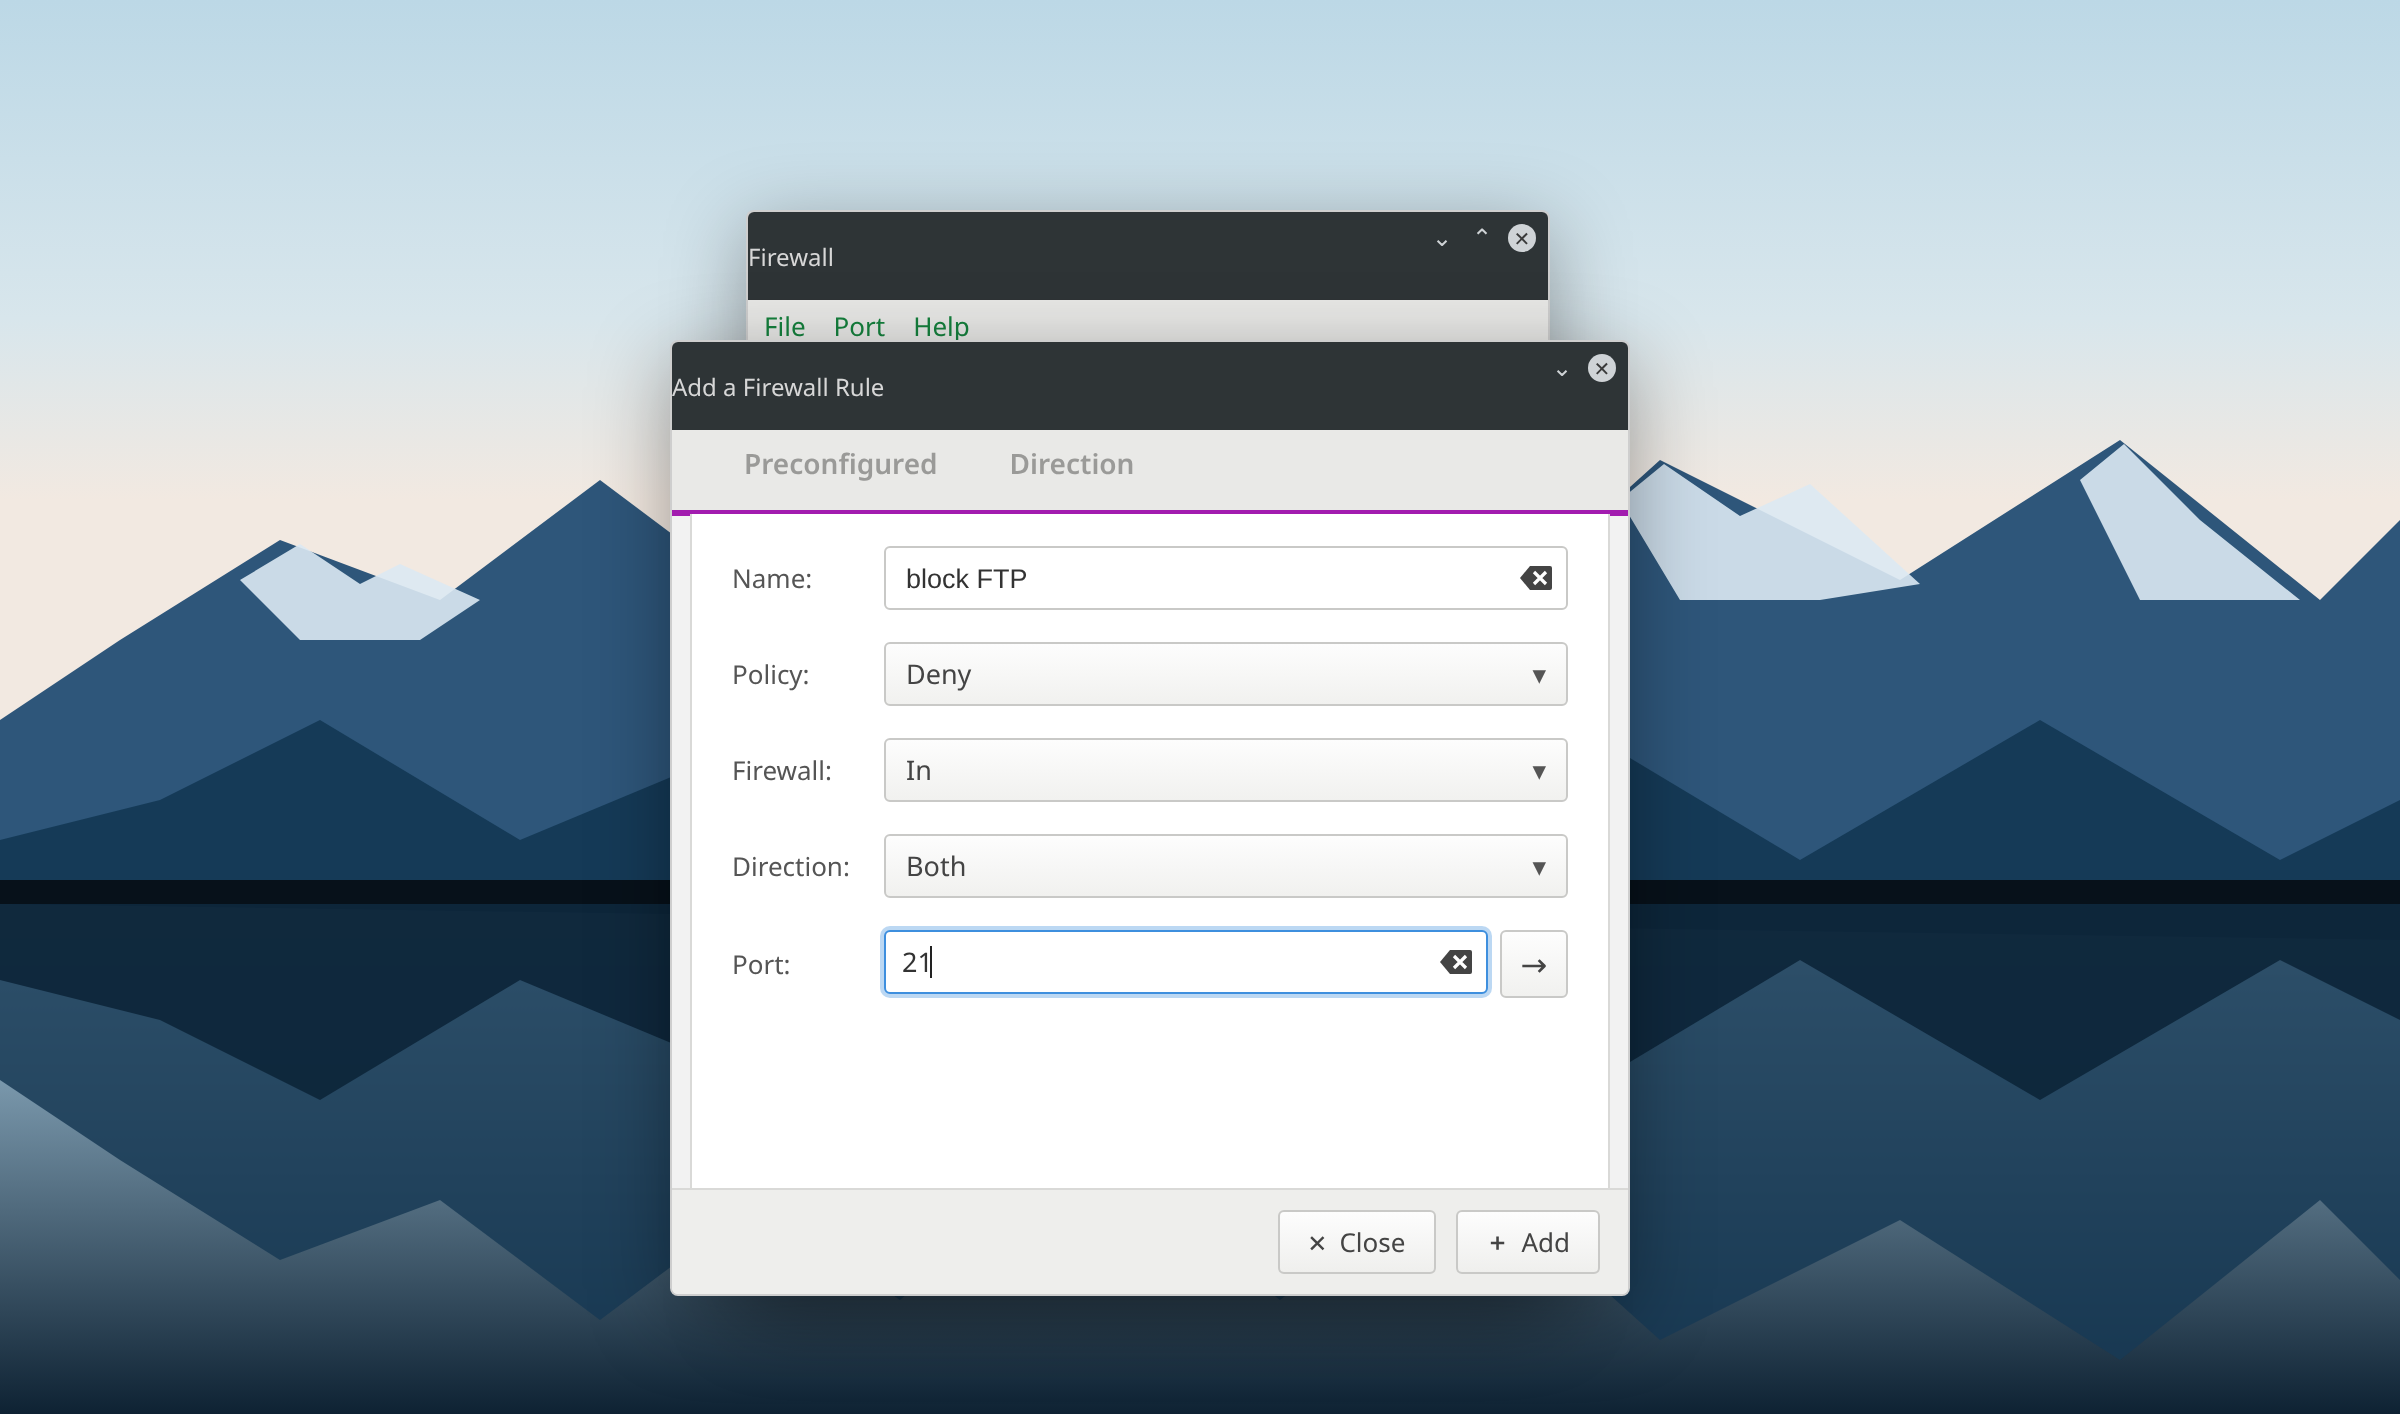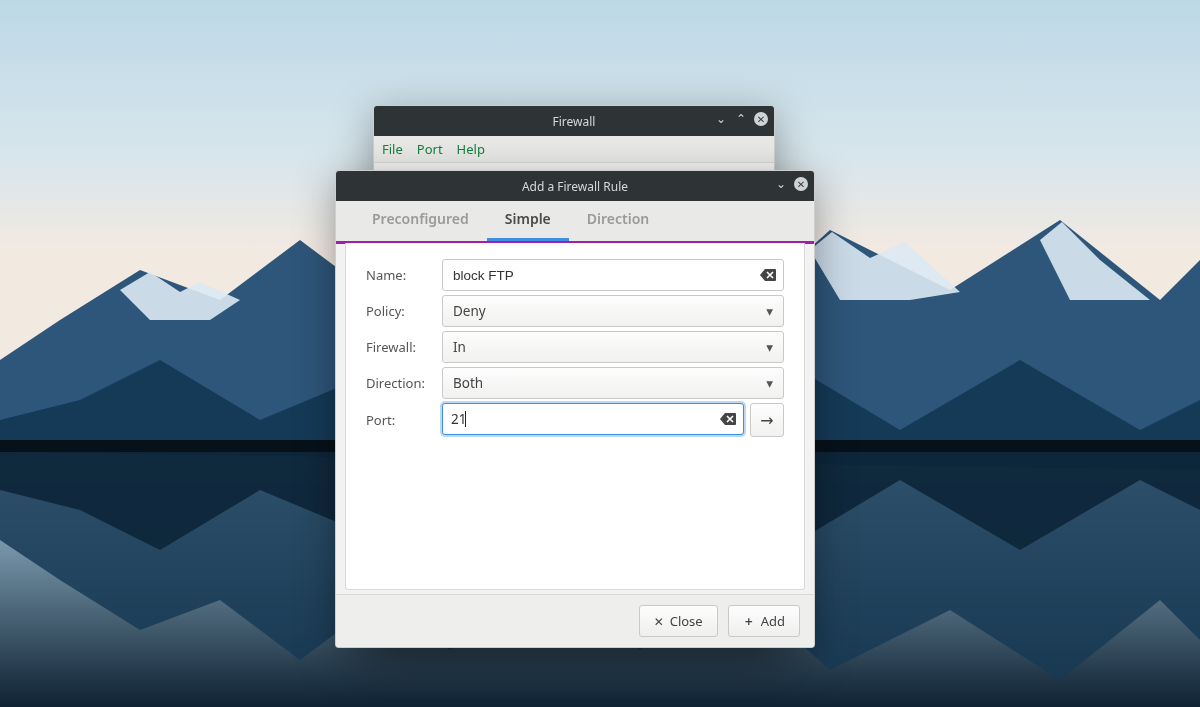--- a/index.html
+++ b/index.html
@@ -2,34 +2,34 @@
 <html><head>
 <meta charset="utf-8">
 <style>
   html,body{margin:0;padding:0;width:1200px;height:707px;overflow:hidden;font-family:"Noto Sans","DejaVu Sans","Segoe UI",sans-serif;font-size:13px;color:#4a4a4a}
   .desktop{position:relative;width:1200px;height:707px;background:#0a0a0a}
   .bg{position:absolute;inset:0}
   .bg svg{display:block}
 
   
   .win{position:absolute;background:#f2f2f2;border:1px solid rgba(0,0,0,.15);border-radius:4px;box-shadow:0 10px 40px rgba(0,0,0,.35);overflow:hidden}
-  .titlebar{height:30px;background:#2e3436;color:#d7d7d7;display:flex;align-items:center;justify-content:center;position:relative;font-size:12px}
+  .titlebar{height:44px;background:#2e3436;color:#d7d7d7;display:flex;align-items:center;justify-content:flex-start;position:relative;font-size:12px}
   .titlebar .title{pointer-events:none}
   .titlebar .ctrls{position:absolute;right:6px;top:0;height:26px;display:flex;align-items:center;gap:6px}
   .tbtn{width:14px;height:14px;border-radius:50%;display:flex;align-items:center;justify-content:center;color:#3a3a3a;font-size:10px;line-height:1}
   .tbtn.grey{background:#cfd3d6}
   .tbtn.none{width:14px;height:14px;color:#cfd3d6;background:none;font-size:12px}
   .menubar{height:26px;background:#e8e8e6;border-bottom:1px solid #d9d9d7;display:flex;align-items:center;padding:0 8px;gap:14px;color:#15803d;font-size:13px}
 
   
   .tabs{height:40px;background:#e9e9e7;border-bottom:3px solid #a21caf;display:flex;align-items:flex-end;padding:0 18px;gap:0}
   .tab{padding:10px 18px 10px;color:#9a9a98;font-weight:600;font-size:14px;cursor:pointer;border-bottom:3px solid transparent}
   .tab.active{color:#4a4a48;border-bottom-color:#3e8fde}
   .form{background:#fff;border:1px solid #d9d9d7;margin:-1px 9px 9px 9px;border-top:none;border-radius:0 0 3px 3px;padding:16px 20px 20px;min-height:310px;position:relative}
-  .row{display:flex;align-items:center;margin-bottom:4px}
+  .row{display:flex;align-items:center;margin-bottom:16px}
   .lbl{width:76px;color:#555;font-size:13px}
   .textfield{flex:1;display:flex;align-items:center;border:1px solid #c9c9c7;border-radius:3px;background:#fff;height:30px;padding:0 6px 0 8px}
   .textfield.focused{border-color:#3e8fde;box-shadow:0 0 0 2px rgba(62,143,222,.35)}
   .textfield input{border:none;outline:none;flex:1;font-size:13.5px;color:#333;background:transparent}
   .clearbtn{width:18px;height:18px;display:flex;align-items:center;justify-content:center;color:#555}
   .clearbtn svg{display:block}
   .cursor{display:inline-block;width:1px;height:16px;background:#222;vertical-align:middle;margin-left:-1px}
   .select{flex:1;display:flex;align-items:center;justify-content:space-between;border:1px solid #c9c9c7;border-radius:3px;background:linear-gradient(#fdfdfd,#f1f1ef);height:30px;padding:0 10px;color:#444;font-size:13.5px}
   .select .caret{margin-left:8px;color:#555}
   .iconbtn{width:32px;height:32px;margin-left:6px;border:1px solid #c9c9c7;border-radius:3px;background:linear-gradient(#fdfdfd,#f1f1ef);display:flex;align-items:center;justify-content:center;color:#444;font-size:16px}
@@ -96,21 +96,20 @@
     <div class="titlebar">
       <span class="title">Add a Firewall Rule</span>
       <div class="ctrls">
         <span class="tbtn none">⌄</span>
         <span class="tbtn grey">✕</span>
       </div>
     </div>
 
     <div class="tabs">
       <div class="tab">Preconfigured</div>
-      <div class="tab active">Simple</div>
       <div class="tab">Direction</div>
     </div>
 
     <div class="form">
 
       <div class="row">
         <div class="lbl">Name:</div>
         <div class="textfield">
           <input value="block FTP" style="">
           <span class="clearbtn">

